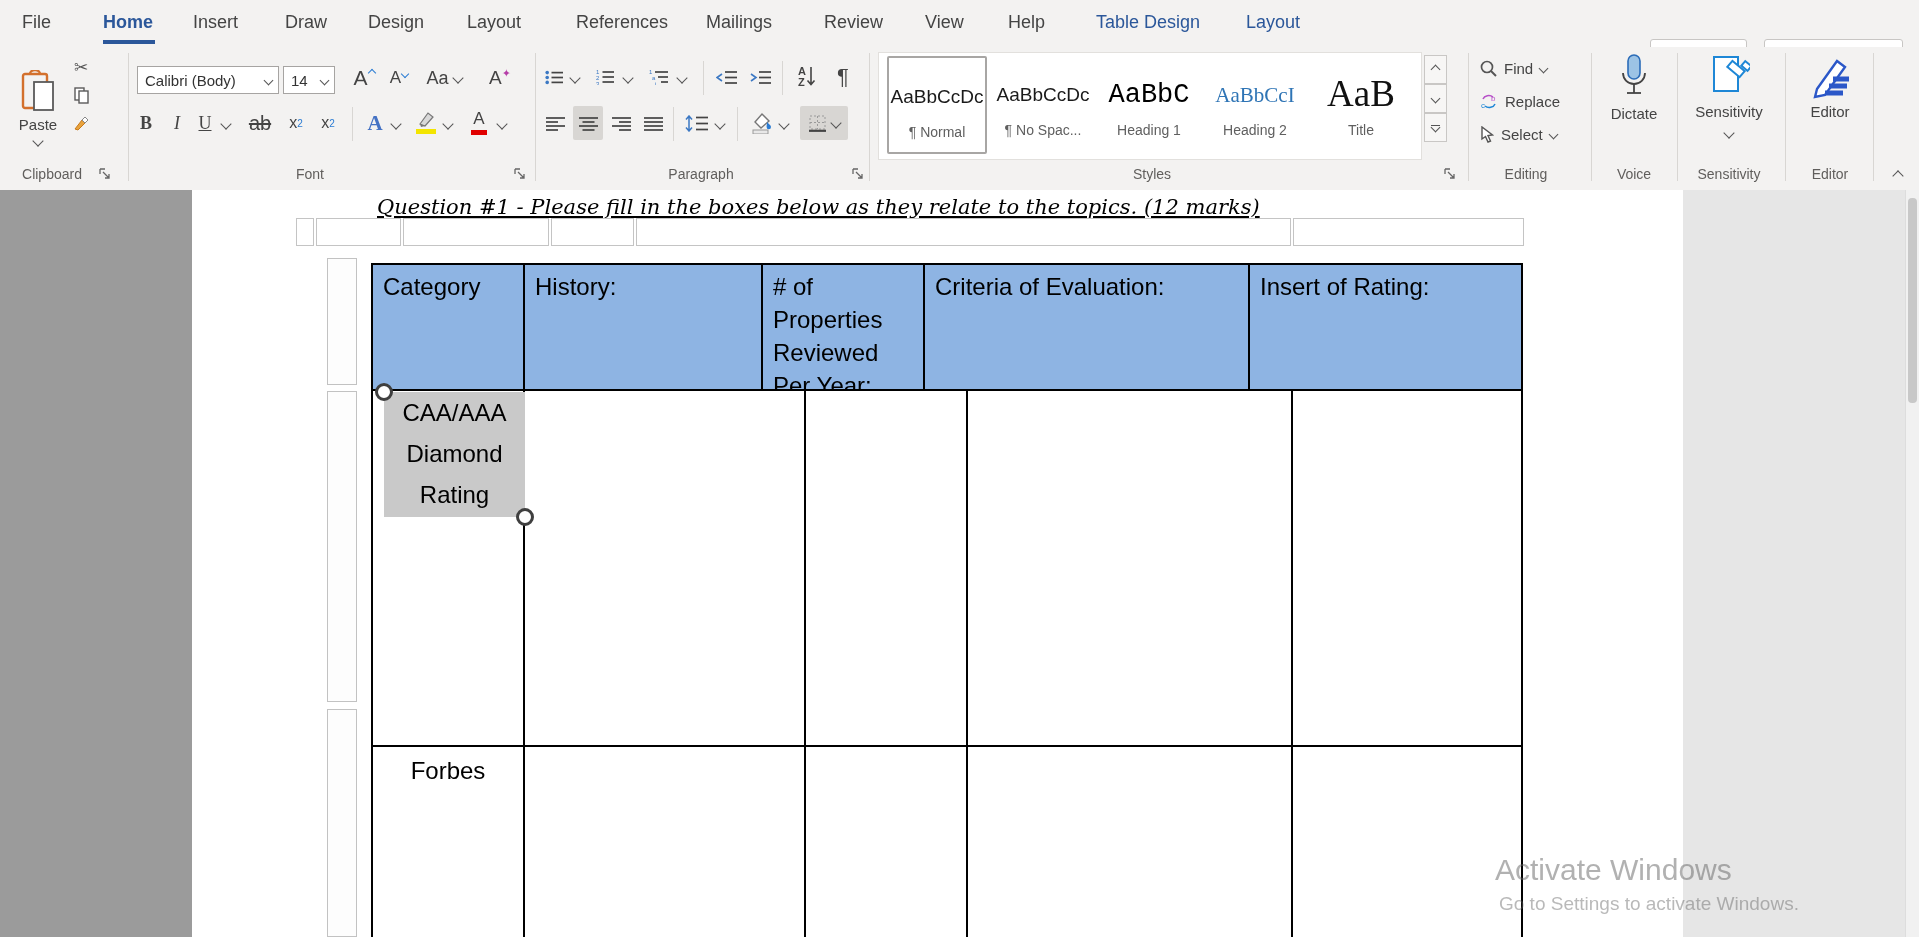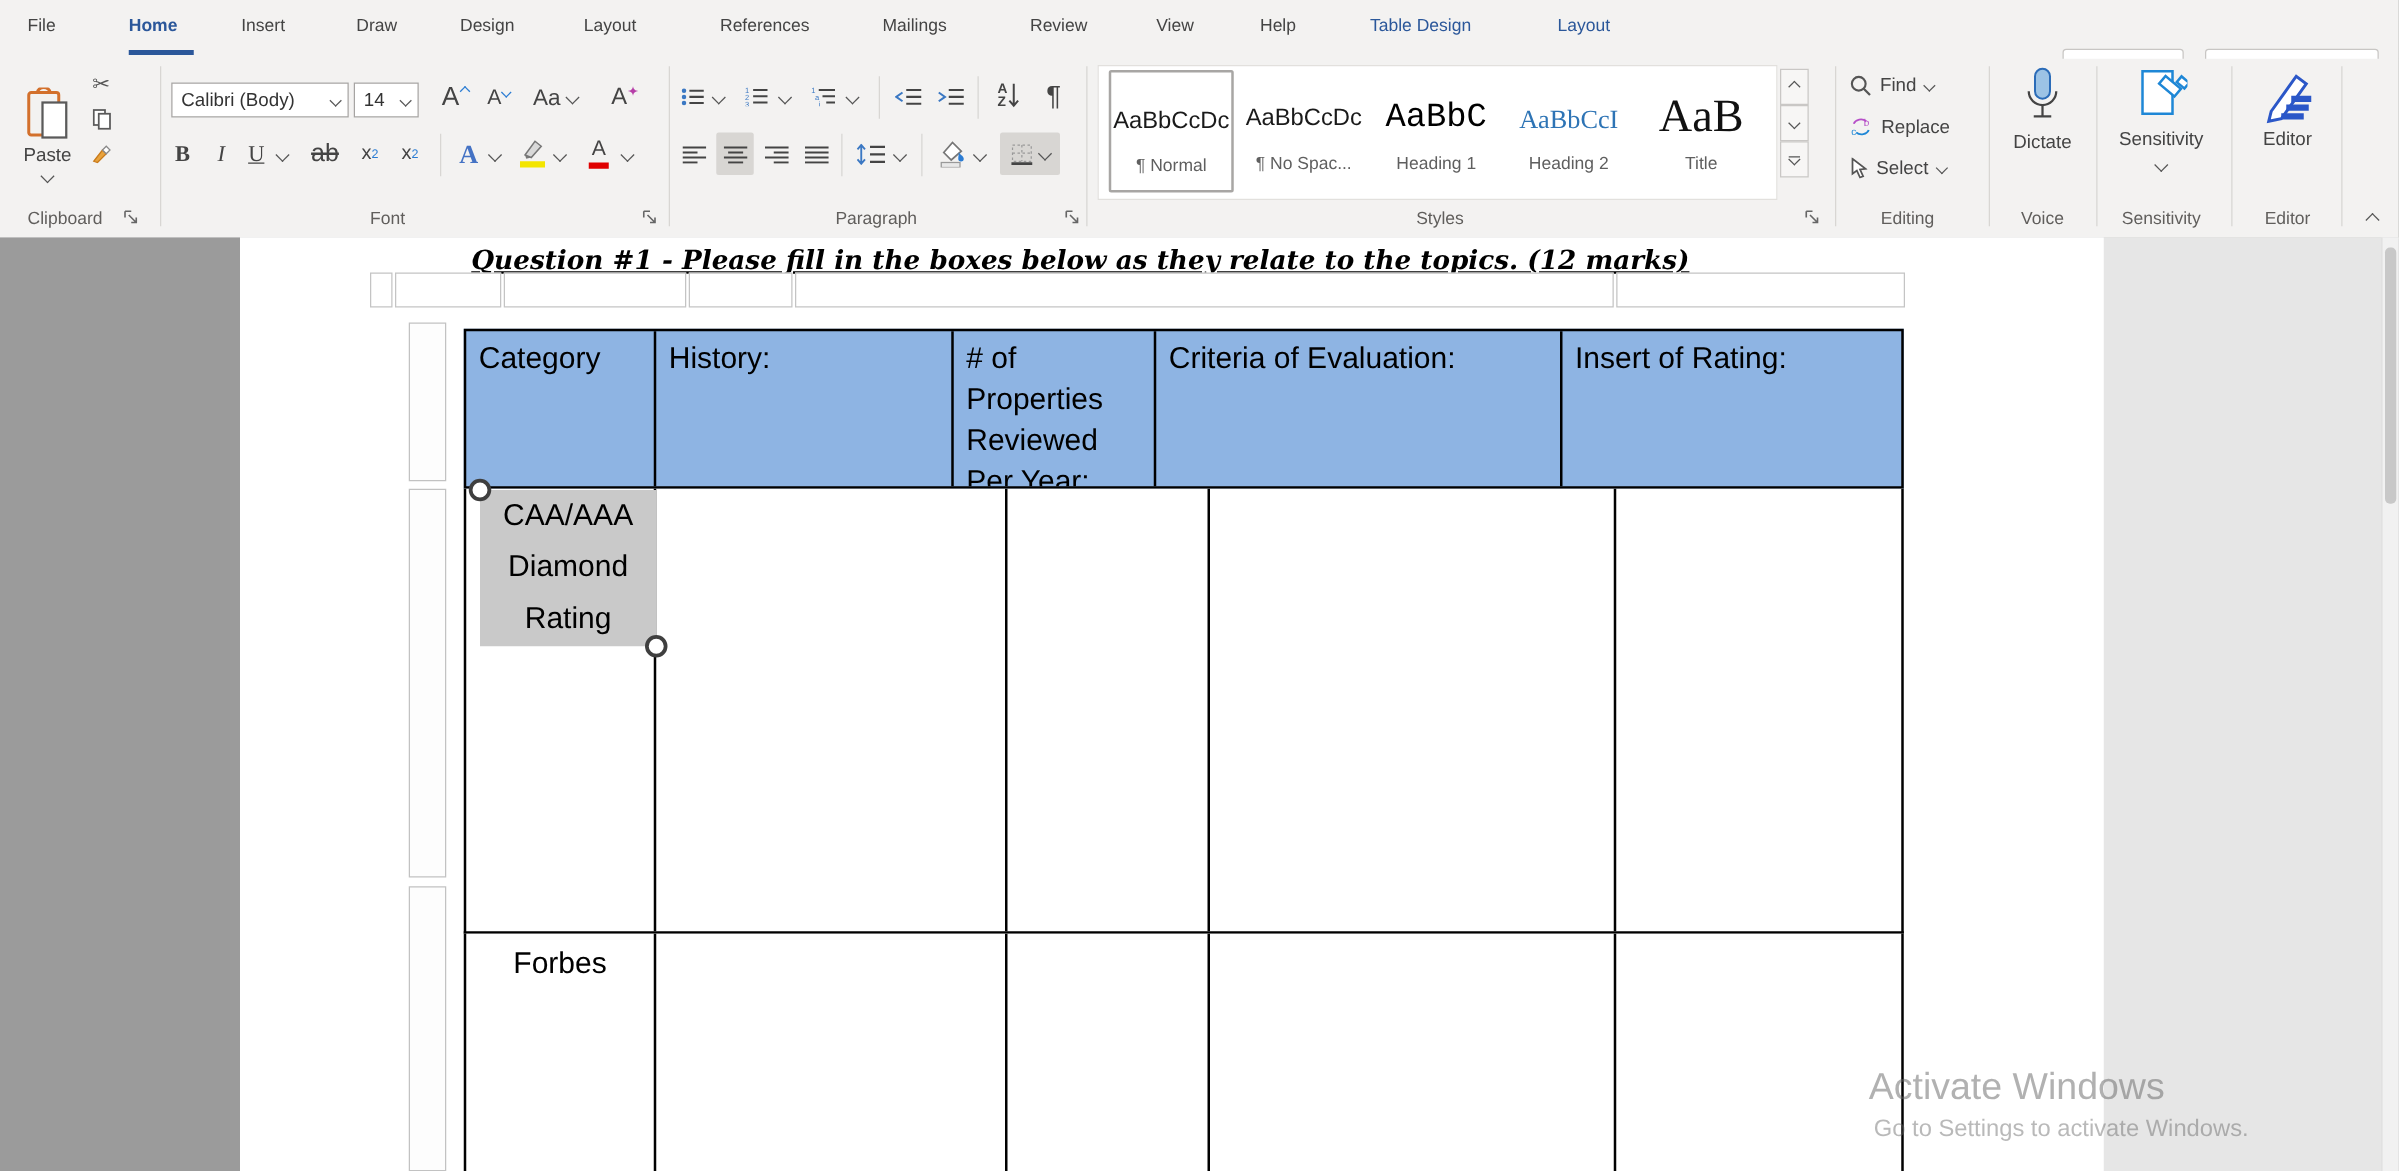--- a/index.html
+++ b/index.html
@@ -1,20 +1,20 @@
 <!DOCTYPE html>
 <html><head>
 <meta charset="utf-8">
 <style>
   html,body{margin:0;padding:0;background:#888;}
   #app{position:relative;width:1919px;height:937px;background:#f3f2f1;overflow:hidden;
        font-family:"Liberation Sans",sans-serif;color:#444;}
   
   #menubar{position:absolute;left:0;top:0;width:1919px;height:47px;background:#f3f2f1;}
-  .menu-item{position:absolute;top:12px;font-size:14px;color:#444;cursor:default;}
+  .menu-item{position:absolute;top:12px;font-size:18px;color:#444;cursor:default;}
   .menu-item.active{color:#2b579a;font-weight:bold;}
   .menu-item.ctx{color:#2b579a;}
   #home-underline{position:absolute;left:103px;top:40px;width:52px;height:4px;background:#2b579a;}
   .topbtn{position:absolute;top:7px;height:31px;border:1px solid #c8c6c4;border-radius:3px;background:#fff;
           display:flex;align-items:center;gap:7px;padding:0 12px;color:#2b579a;font-size:17px;font-weight:bold;margin-top:32px;}
   
   #ribbon{position:absolute;left:0;top:47px;width:1919px;height:143px;background:#f3f2f1;border-bottom:1px solid #cfcdcb;}
   .vdiv{position:absolute;top:6px;height:128px;width:1px;background:#d8d6d3;}
   .glabel{position:absolute;top:119px;font-size:14px;color:#605e5c;transform:translateX(-50%);white-space:nowrap;}
   .launcher{position:absolute;top:121px;width:12px;height:12px;}
@@ -42,21 +42,21 @@
   
   .edit-row{position:absolute;left:1480px;display:flex;align-items:center;gap:7px;font-size:15px;color:#444;}
   
   .bigbtn{position:absolute;width:80px;text-align:center;font-size:15px;color:#444;}
   
   #doc{position:absolute;left:0;top:190px;width:1919px;height:747px;background:#e6e6e6;}
   #doc-left-gray{position:absolute;left:0;top:0;width:192px;height:747px;background:#9b9b9b;}
   #page{position:absolute;left:192px;top:0;width:1491px;height:747px;background:#fff;}
   #scrollbar{position:absolute;left:1905px;top:0;width:14px;height:747px;background:#f1f1f1;border-left:1px solid #ddd;}
   #scroll-thumb{position:absolute;left:2px;top:8px;width:9px;height:205px;background:#c8c8c8;border-radius:4px;}
-  #doc-title{position:absolute;left:377px;top:5px;font-family:"DejaVu Serif",serif;font-style:italic;font-weight:bold;
+  #doc-title{position:absolute;left:377px;top:5px;font-family:"DejaVu Serif",serif;font-style:italic;font-weight:normal;
              font-size:21px;color:#000;text-decoration:underline;white-space:nowrap;z-index:1;}
   .mini-cell{position:absolute;top:28px;height:28px;background:#fff;border:1px solid #c4c4c4;box-sizing:border-box;z-index:2;}
   .rowsel{position:absolute;left:327px;width:30px;background:#fdfdfd;border:1px solid #c2c2c2;box-sizing:border-box;z-index:3;}
   .trow{position:absolute;left:371px;width:1152px;display:flex;box-sizing:border-box;z-index:3;}
   .tcell{box-sizing:border-box;border-right:2px solid #000;font-size:24px;line-height:33px;color:#000;
          padding:5px 10px;overflow:hidden;}
   .tcell:last-child{border-right:none;}
   #sel-block{position:absolute;left:384px;top:202px;width:141px;height:125px;background:#c9c9c9;z-index:4;
              text-align:center;font-size:24px;line-height:41px;color:#000;}
   .handle{position:absolute;width:18px;height:18px;border-radius:50%;background:#fff;border:3px solid #3f3f3f;

